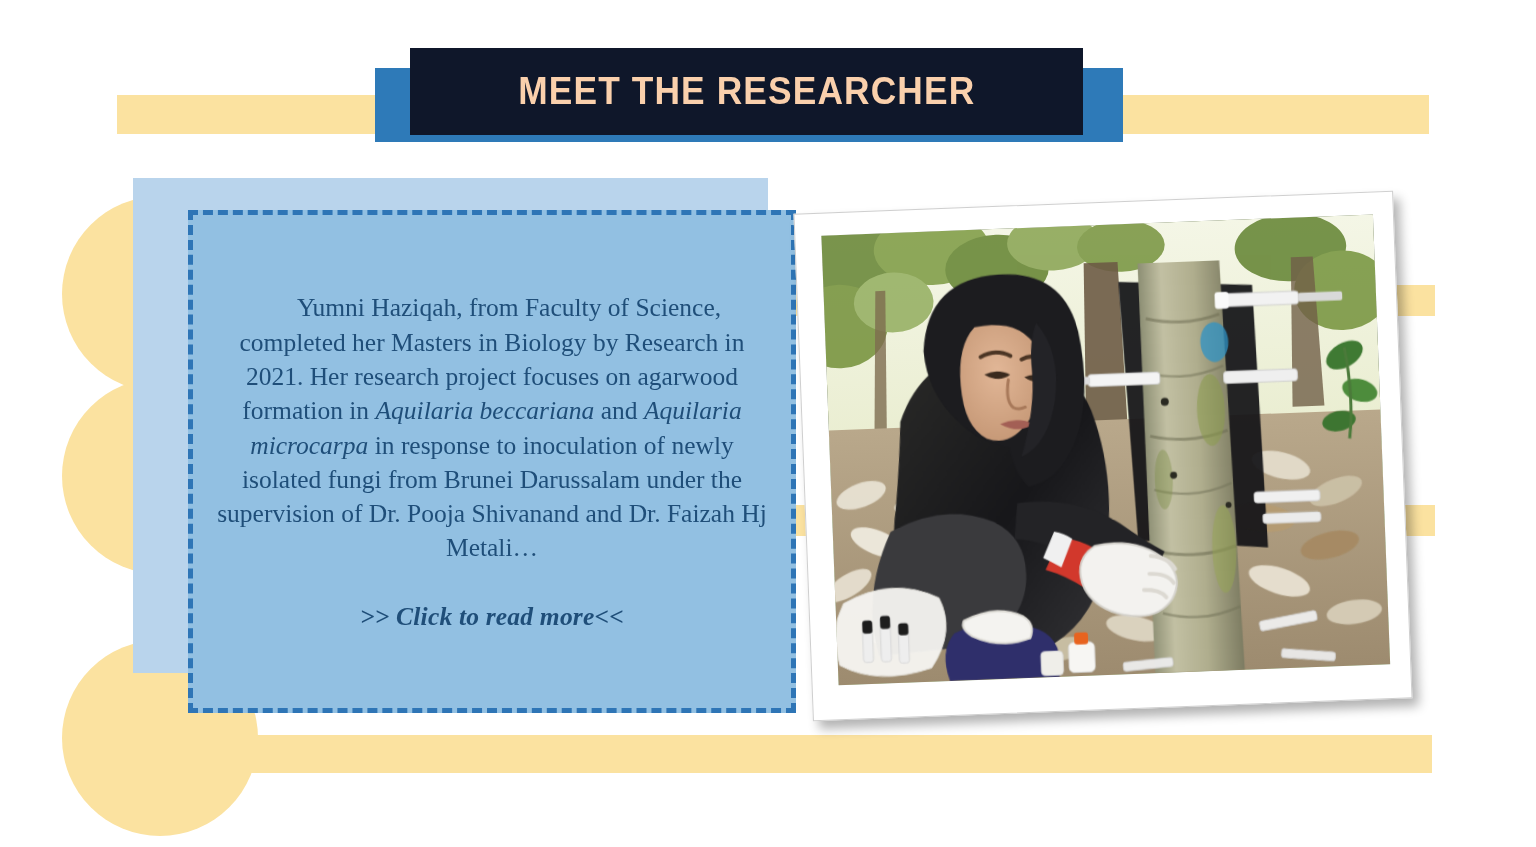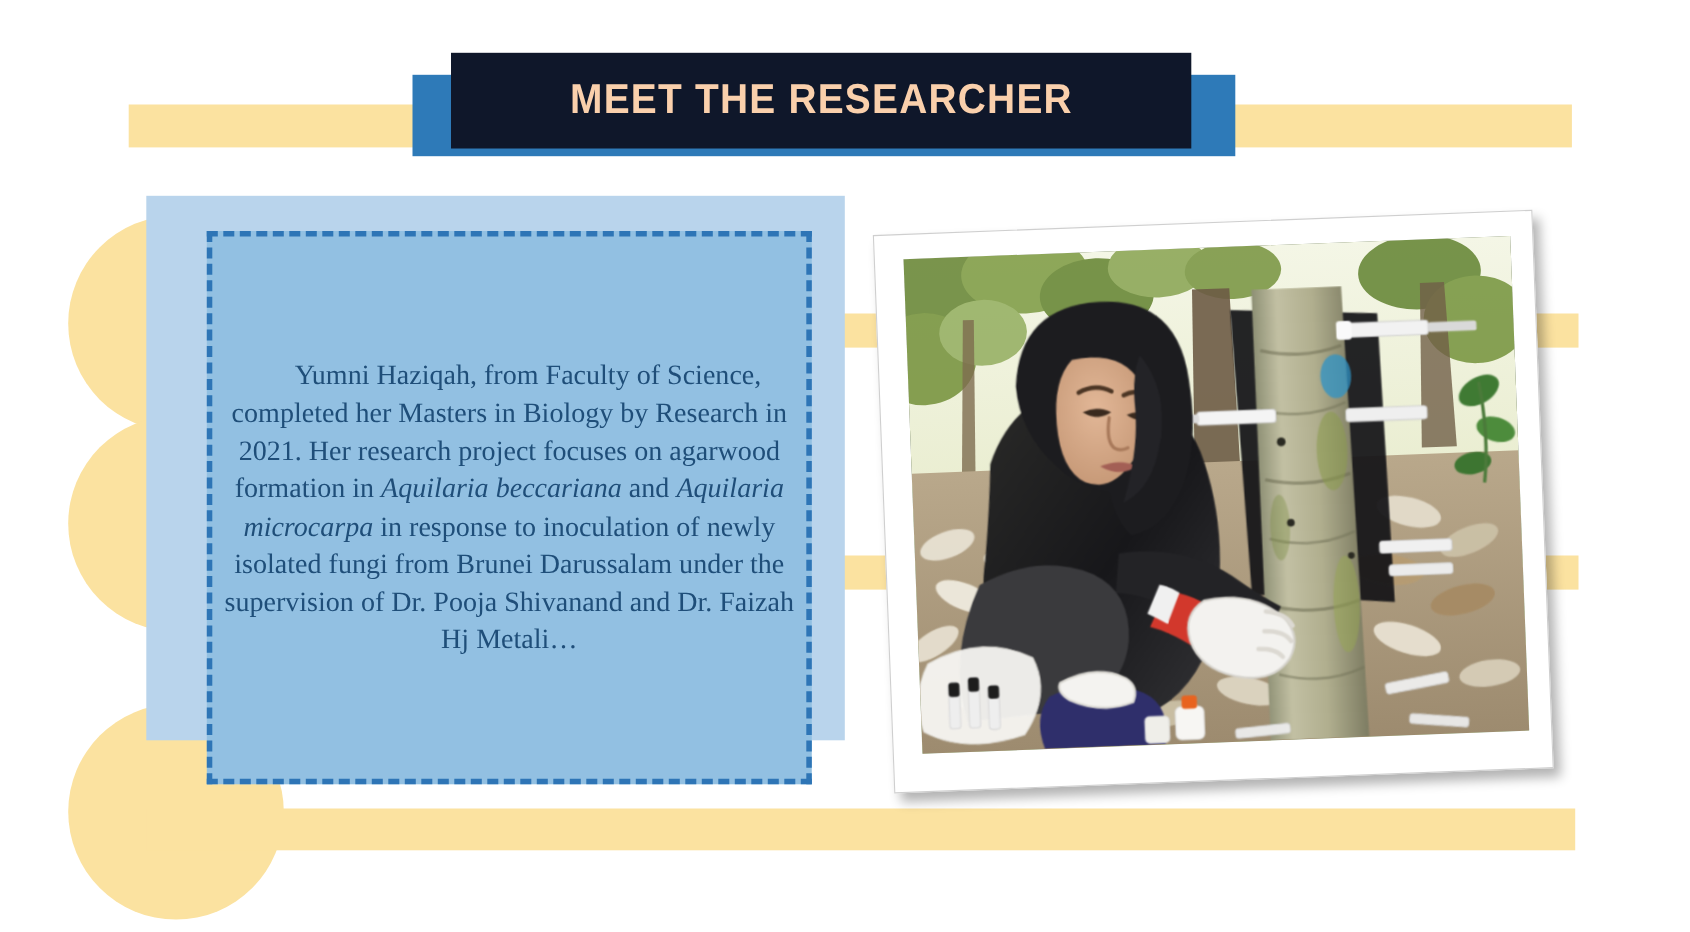--- a/index.html
+++ b/index.html
@@ -68,21 +68,21 @@
   #card-backing {
     position: absolute;
     left: 133px; top: 178px;
     width: 635px; height: 495px;
     background: #B9D4EC;
     z-index: 5;
   }
   #card-dashed {
     position: absolute;
     left: 188px; top: 210px;
-    width: 550px; height: 503px;
+    width: 608px; height: 503px;
     background: #92C0E2;
     border: 5px dashed #2E75B6;
     box-sizing: border-box;
     z-index: 6;
     display: flex;
     flex-direction: column;
     justify-content: center;
     align-items: center;
     padding: 0 4px;
   }
@@ -144,20 +144,21 @@
 <div id="title-band-light"></div>
 <div id="title-band-dark">
   <div id="title-text">MEET THE RESEARCHER</div>
 </div>
 
 <div id="card-backing"></div>
 
 <div id="card-dashed">
   <p id="bio-paragraph"><span>Yumni Haziqah, from Faculty of Science, completed her Masters in Biology by Research in 2021. Her research project focuses on agarwood formation in </span><span class="sci">Aquilaria beccariana</span><span> and </span><span class="sci">Aquilaria microcarpa</span><span> in response to inoculation of newly isolated fungi from Brunei Darussalam under the supervision of Dr. Pooja Shivanand and Dr. Faizah Hj Metali…</span></p>
 
+  <div id="read-more">&gt;&gt; Click to read more&lt;&lt;</div>
 </div>
 
 <div id="photo-frame">
   <div id="photo-image" aria-label="Researcher in black hijab crouching beside a tree trunk, injecting inoculum with a syringe in a forest">
     <svg viewBox="0 0 554 452" preserveAspectRatio="xMidYMid slice" role="img">
       <defs>
         <linearGradient id="skyg" x1="0" y1="0" x2="0" y2="1">
           <stop offset="0%" stop-color="#f4f6e6"></stop>
           <stop offset="55%" stop-color="#e8eccd"></stop>
           <stop offset="100%" stop-color="#cfd2a8"></stop>

